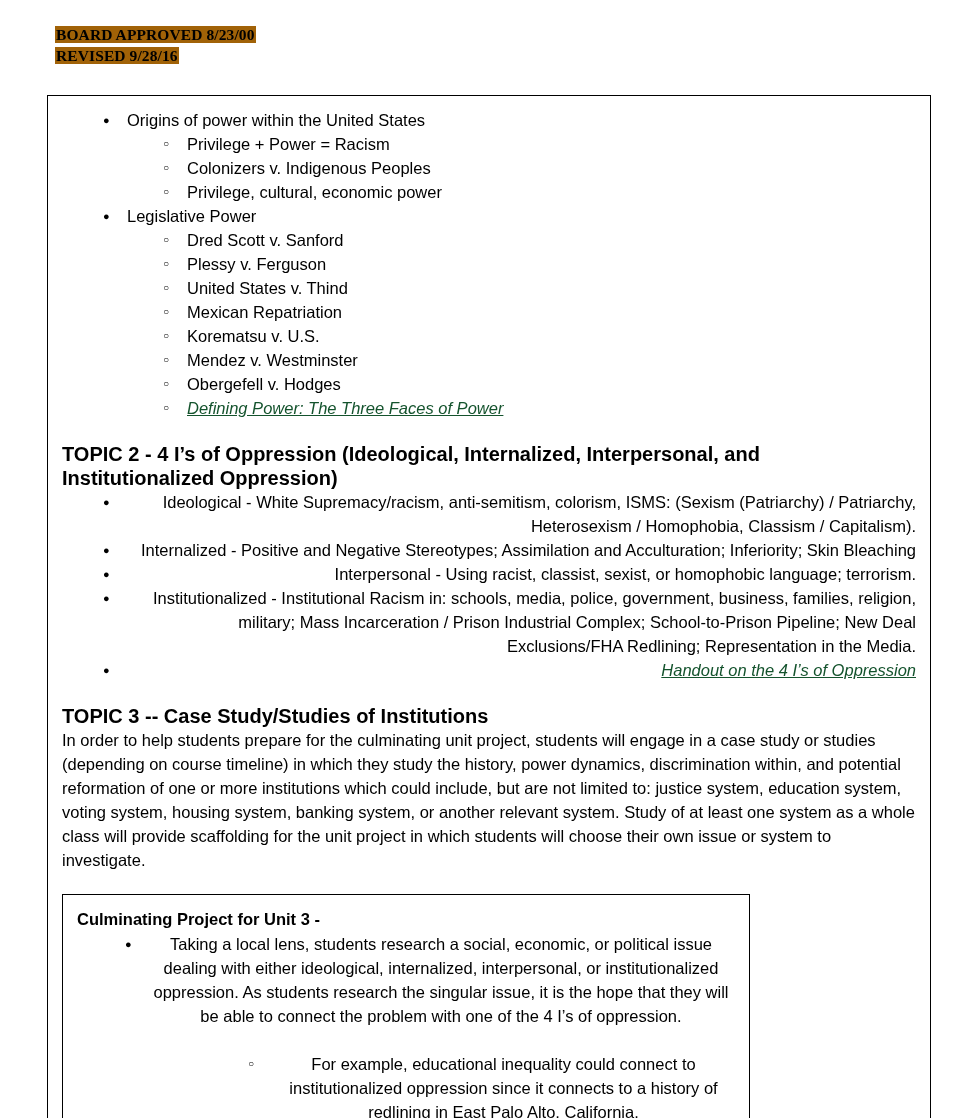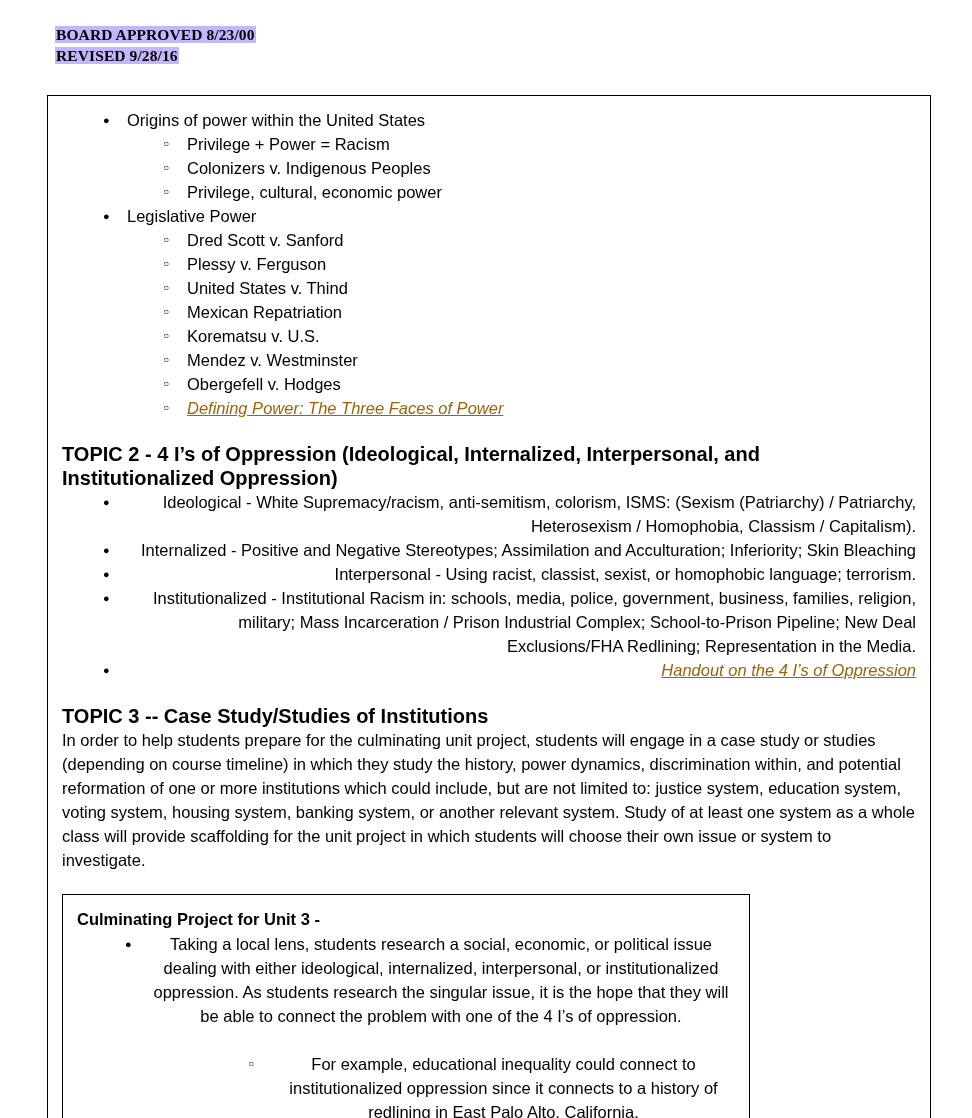--- a/index.html
+++ b/index.html
@@ -21,21 +21,21 @@
     position: absolute;
     left: 55px;
     top: 24px;
     font-family: "Liberation Serif", serif;
     font-weight: bold;
     font-size: 15.5px;
     line-height: 21px;
     letter-spacing: 0.1px;
   }
   .stamp span {
-    background: #c4b5fd;
+    background: #a16207;
     display: inline;
     padding: 0 1px;
   }
 
   
   .doc-frame {
     position: absolute;
     left: 47px;
     top: 95px;
     width: 884px;
@@ -86,21 +86,21 @@
   ul.lvl2 > li::before {
     content: "\25CB";
     position: absolute;
     left: 36px;
     top: 0;
     font-size: 10px;
     line-height: 24px;
   }
 
   a.doclink {
-    color: #a16207;
+    color: #14532d;
     font-style: italic;
     text-decoration: underline;
   }
 
   
   .topic-heading {
     font-size: 20px;
     font-weight: bold;
     line-height: 24px;
     margin: 0;

